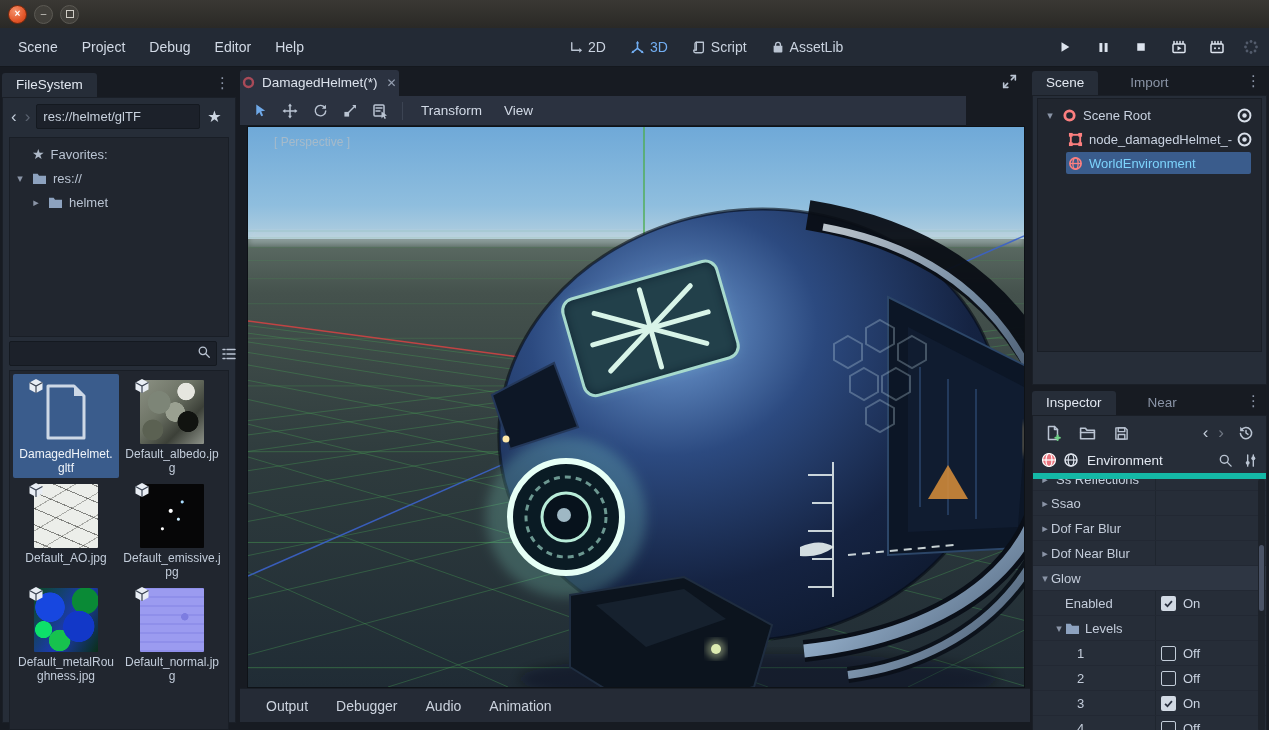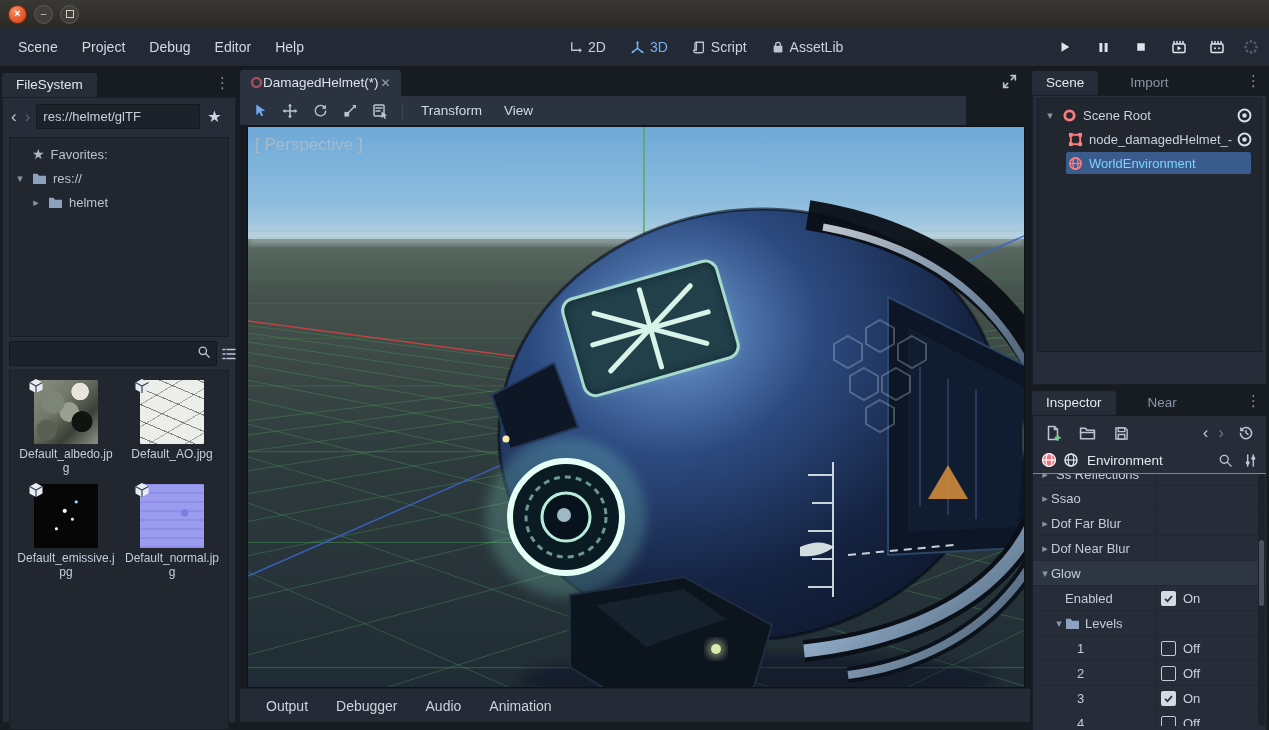--- a/index.html
+++ b/index.html
@@ -50,42 +50,42 @@
   .ftile.sel .cap{color:#f0f4f9;}
   .thumb{width:64px;height:64px;margin:2px auto 3px;position:relative;border-radius:1px;}
   .badge{position:absolute;left:-26px;top:-2px;}
   .thumb-albedo{background:radial-gradient(circle at 30% 35%,#7d8577 0 18%,transparent 19%),radial-gradient(circle at 72% 18%,#e6e6df 0 12%,transparent 13%),radial-gradient(circle at 75% 65%,#111310 0 16%,transparent 17%),radial-gradient(circle at 20% 78%,#5b6152 0 14%,transparent 15%),radial-gradient(circle at 55% 50%,#9aa091 0 20%,transparent 21%),linear-gradient(135deg,#8b9083,#6f7567 40%,#3c4038 70%,#8e938a);}
   .thumb-ao{background:repeating-linear-gradient(23deg,transparent 0 6px,rgba(25,25,22,.5) 6px 7px,transparent 7px 15px),repeating-linear-gradient(-31deg,transparent 0 9px,rgba(45,45,40,.35) 9px 10px,transparent 10px 19px),#eceeea;}
   .thumb-emissive{background:radial-gradient(circle at 48% 42%,#ffffff 0 1.5px,transparent 2.5px),radial-gradient(circle at 60% 55%,#cfeeff 0 1px,transparent 2px),radial-gradient(circle at 35% 70%,#ffffff 0 1px,transparent 2px),radial-gradient(circle at 66% 28%,#aaddff 0 1px,transparent 2px),#060607;}
   .thumb-metal{background:radial-gradient(circle at 25% 30%,#1747e0 0 22%,transparent 23%),radial-gradient(circle at 70% 60%,#1238c8 0 26%,transparent 27%),radial-gradient(circle at 80% 20%,#0a8a36 0 18%,transparent 19%),radial-gradient(circle at 40% 82%,#17c24e 0 16%,transparent 17%),radial-gradient(circle at 15% 65%,#0de06a 0 12%,transparent 13%),linear-gradient(120deg,#0b4a20,#1c39b0 55%,#0a2f16);}
   .thumb-normal{background:repeating-linear-gradient(0deg,rgba(125,125,225,.4) 0 2px,transparent 2px 9px),radial-gradient(circle at 70% 45%,#7d7de0 0 6%,transparent 7%),#9b9bf0;}
   
   .scene-tabstrip{left:240px;top:68px;width:790px;height:28px;background:transparent;display:flex;align-items:flex-end;}
-  .scene-tab{display:flex;align-items:center;background:#2b3240;border-radius:3px 3px 0 0;padding:5px 10px 6px;color:#dce2ec;font-size:13.5px;}
+  .scene-tab{display:flex;align-items:center;gap:7px;background:#2b3240;border-radius:3px 3px 0 0;padding:5px 2px 6px;color:#dce2ec;font-size:13.5px;}
   .expand-btn{position:absolute;right:12px;top:5px;}
   .vtoolbar{left:240px;top:96px;width:726px;height:30px;background:#2b3240;border-bottom:1px solid #151a21;display:flex;align-items:center;gap:6px;padding-left:8px;box-sizing:border-box;}
   .tbtn{width:24px;height:24px;display:flex;align-items:center;justify-content:center;border-radius:2px;}
   .tsep{width:1px;height:18px;background:#3c4453;margin:0 4px;}
   .tmenu{padding:0 8px;font-size:13.5px;color:#d2dae6;}
   .viewport{left:247px;top:126px;width:776px;height:560px;border:1px solid #0e1217;box-shadow:inset 0 0 40px rgba(0,0,0,.25);}
-  .persp-label{position:absolute;left:7px;top:8px;color:#aebdc8;font-size:17px;opacity:.85;z-index:3;}
+  .persp-label{position:absolute;left:26px;top:8px;color:#aebdc8;font-size:12px;opacity:.85;z-index:3;}
   .bottom-tabs{left:240px;top:688px;width:790px;height:34px;background:#252b36;border-top:1px solid #1a1f27;display:flex;align-items:center;gap:4px;padding-left:14px;box-sizing:border-box;}
   .btab{padding:0 12px;font-size:14px;color:#ccd3de;}
   
   .scene-dock{left:1032px;top:68px;width:235px;height:316px;}
   .sp-toolbar{display:flex;align-items:center;gap:6px;padding:4px 6px;}
   .sp-tree{margin:2px 4px;height:248px;padding-top:4px;position:relative;}
   .noderow{height:24px;display:flex;align-items:center;gap:6px;padding-left:6px;position:relative;}
   .noderow .nlabel{font-size:13px;color:#c9d2e0;white-space:nowrap;overflow:hidden;}
   .noderow .sel-bg{position:absolute;left:38px;right:10px;top:1px;bottom:1px;background:#3a5c8c;border-radius:2px;z-index:0;}
   .noderow>*{position:relative;z-index:1;}
   .eye-slot{position:absolute;right:8px;top:4px;}
   .insp-dock{left:1032px;top:388px;width:235px;height:342px;}
   .insp-toolbar{display:flex;align-items:center;gap:10px;padding:5px 8px 4px;}
-  .res-row{display:flex;align-items:center;gap:6px;padding:3px 8px 5px;border-bottom:1px solid #14b8a6;}
+  .res-row{display:flex;align-items:center;gap:6px;padding:3px 8px 5px;border-bottom:6px solid #14b8a6;}
   .res-row .rname{font-size:13.5px;color:#e2e8f1;flex:1;margin-left:2px;}
   .props{position:relative;height:252px;overflow:hidden;background:#262d38;}
   .prow{height:24px;display:flex;align-items:center;border-top:1px solid #222833;position:relative;}
   .prow .pname{font-size:13px;color:#c3ccda;display:flex;align-items:center;gap:5px;}
   .prow .pval{position:absolute;left:128px;display:flex;align-items:center;gap:7px;font-size:13px;color:#c9d2e0;}
   .prow.hl{background:#2e3643;}
   .vline{position:absolute;left:122px;top:0;bottom:0;width:1px;background:rgba(20,25,32,.35);}
   .cb{width:15px;height:15px;border-radius:2px;box-sizing:border-box;display:flex;align-items:center;justify-content:center;}
   .cb.on{background:#d2dae4;}
   .cb.off{border:1.5px solid #c3cdd9;}
@@ -271,20 +271,35 @@
                 <line x1="6" y1="2.5" x2="14" y2="2.5"></line>
                 <line x1="2" y1="7" x2="4" y2="7"></line>
                 <line x1="6" y1="7" x2="14" y2="7"></line>
                 <line x1="2" y1="11.5" x2="4" y2="11.5"></line>
                 <line x1="6" y1="11.5" x2="14" y2="11.5"></line>
               </g>
             </svg>
           </span>
       </div>
       <div class="innerbox fs-grid">
+        <div class="ftile sel">
+          <div class="thumb">
+            <svg width="64" height="64" viewBox="0 0 64 64">
+                <path d="M14 6 h26 l10 10 v42 H14 z" fill="none" stroke="#cdd8e6" stroke-width="3" stroke-linejoin="round"></path>
+                <path d="M40 6 l10 10 h-10 z" fill="#cdd8e6"></path>
+              </svg>
+            <span class="badge" style="left:-6px;top:-2px;">
+                <svg width="16" height="16" viewBox="0 0 16 16">
+                  <path fill="#e8edf4" d="M8 1 L14.5 4.5 V11.5 L8 15 L1.5 11.5 V4.5 Z"></path>
+                  <path d="M1.5 4.5 L8 8 L14.5 4.5 M8 8 V15" stroke="#3a4352" stroke-width="1.2" fill="none"></path>
+                </svg>
+              </span>
+          </div>
+          <div class="cap">DamagedHelmet.gltf</div>
+        </div>
         <div class="ftile">
           <div class="thumb thumb-albedo">
             <span class="badge" style="left:-6px;top:-2px;">
                 <svg width="16" height="16" viewBox="0 0 16 16">
                   <path fill="#e8edf4" d="M8 1 L14.5 4.5 V11.5 L8 15 L1.5 11.5 V4.5 Z"></path>
                   <path d="M1.5 4.5 L8 8 L14.5 4.5 M8 8 V15" stroke="#3a4352" stroke-width="1.2" fill="none"></path>
                 </svg>
               </span>
           </div>
           <div class="cap">Default_albedo.jpg</div>
@@ -303,20 +318,31 @@
         <div class="ftile">
           <div class="thumb thumb-emissive">
             <span class="badge" style="left:-6px;top:-2px;">
                 <svg width="16" height="16" viewBox="0 0 16 16">
                   <path fill="#e8edf4" d="M8 1 L14.5 4.5 V11.5 L8 15 L1.5 11.5 V4.5 Z"></path>
                   <path d="M1.5 4.5 L8 8 L14.5 4.5 M8 8 V15" stroke="#3a4352" stroke-width="1.2" fill="none"></path>
                 </svg>
               </span>
           </div>
           <div class="cap">Default_emissive.jpg</div>
+        </div>
+        <div class="ftile">
+          <div class="thumb thumb-metal">
+            <span class="badge" style="left:-6px;top:-2px;">
+                <svg width="16" height="16" viewBox="0 0 16 16">
+                  <path fill="#e8edf4" d="M8 1 L14.5 4.5 V11.5 L8 15 L1.5 11.5 V4.5 Z"></path>
+                  <path d="M1.5 4.5 L8 8 L14.5 4.5 M8 8 V15" stroke="#3a4352" stroke-width="1.2" fill="none"></path>
+                </svg>
+              </span>
+          </div>
+          <div class="cap">Default_metalRoughness.jpg</div>
         </div>
         <div class="ftile">
           <div class="thumb thumb-normal">
             <span class="badge" style="left:-6px;top:-2px;">
                 <svg width="16" height="16" viewBox="0 0 16 16">
                   <path fill="#e8edf4" d="M8 1 L14.5 4.5 V11.5 L8 15 L1.5 11.5 V4.5 Z"></path>
                   <path d="M1.5 4.5 L8 8 L14.5 4.5 M8 8 V15" stroke="#3a4352" stroke-width="1.2" fill="none"></path>
                 </svg>
               </span>
           </div>

